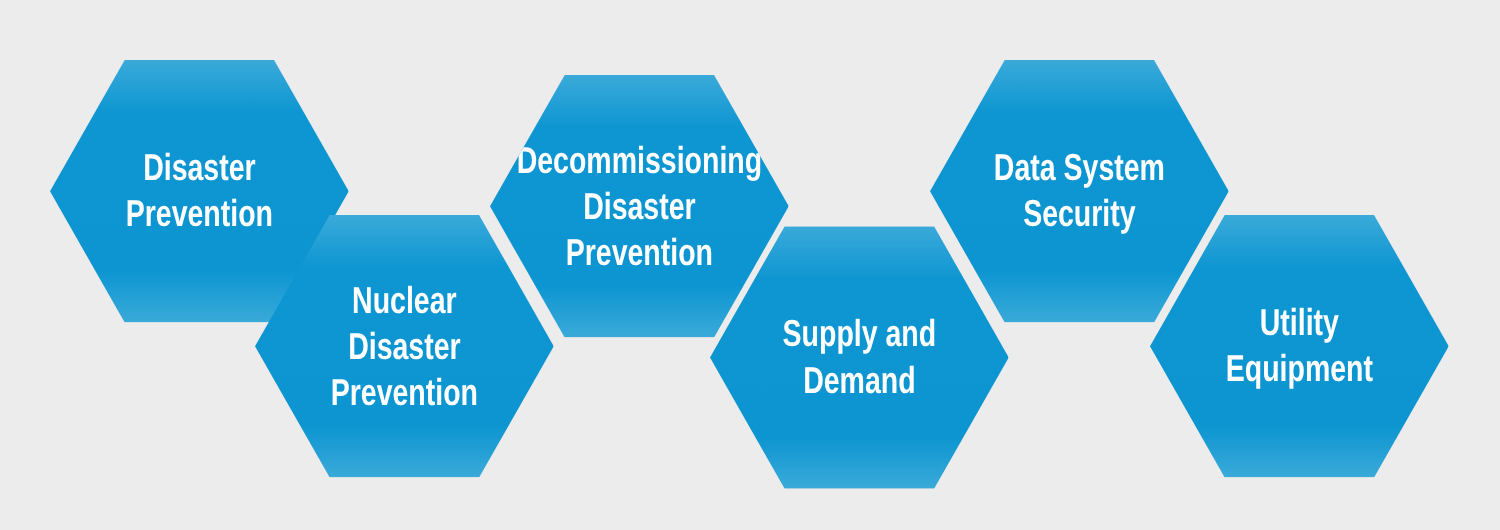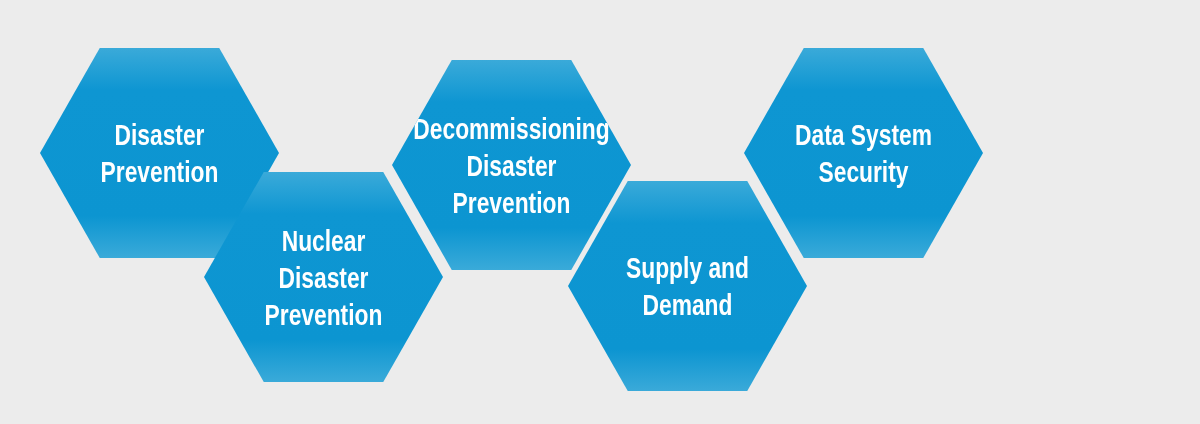--- a/index.html
+++ b/index.html
@@ -95,14 +95,20 @@
     </div>
   </div>
 
   <div class="hex pos-5">
     <div class="hex-label">
       <span class="hex-line">Data System</span>
       <span class="hex-line">Security</span>
     </div>
   </div>
 
+  <div class="hex pos-6">
+    <div class="hex-label">
+      <span class="hex-line">Utility</span>
+      <span class="hex-line">Equipment</span>
+    </div>
+  </div>
 
 </div>
 
 </body></html>

